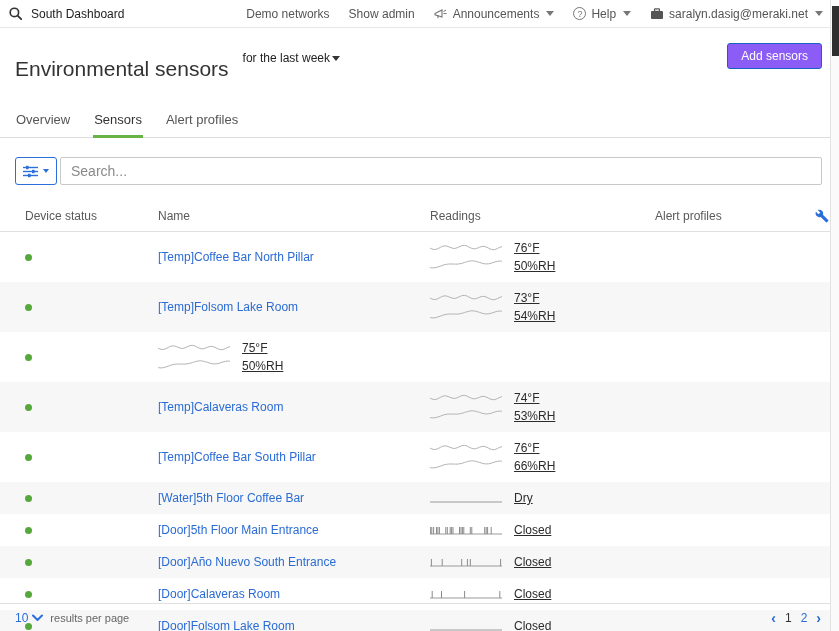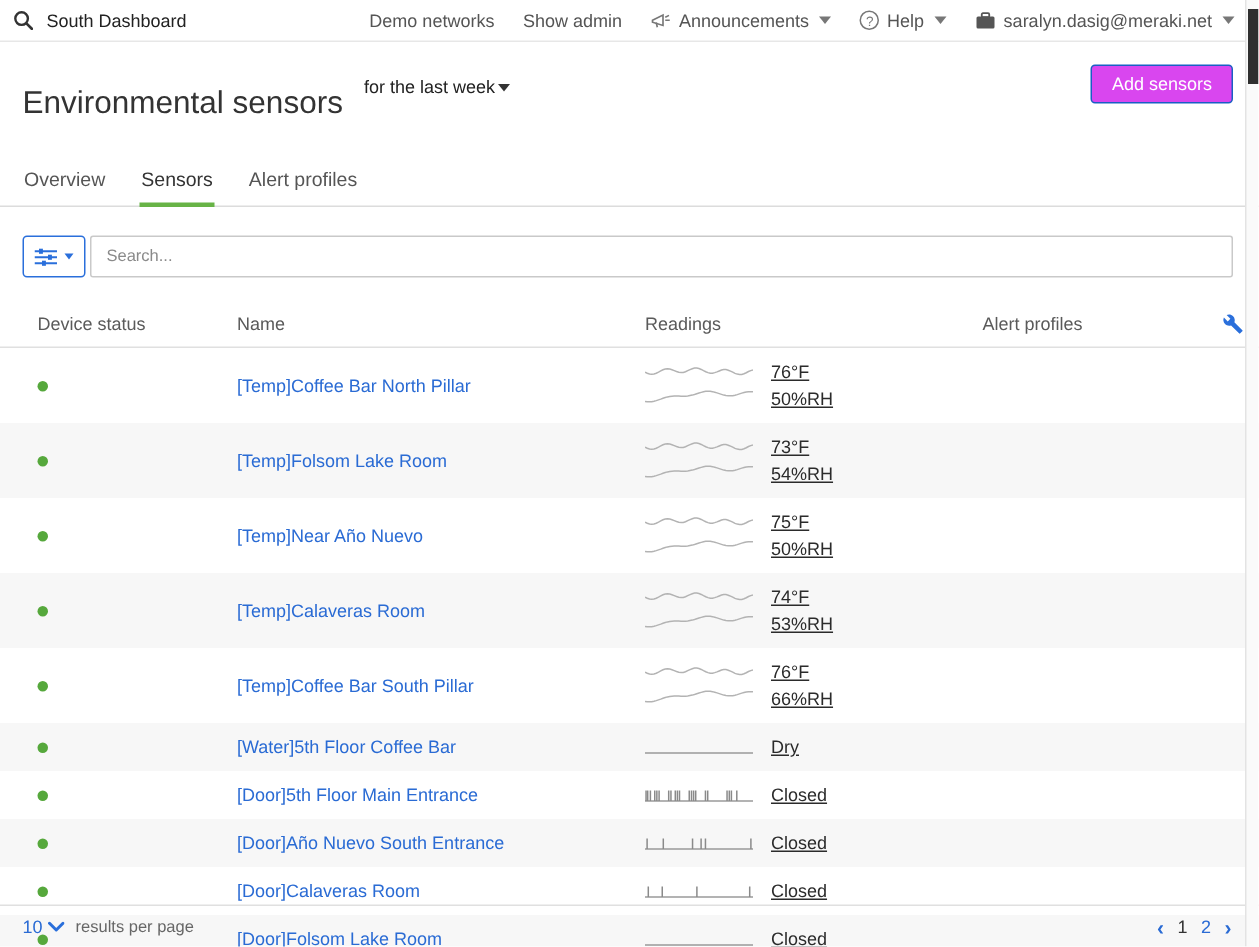--- a/index.html
+++ b/index.html
@@ -19,36 +19,36 @@
            border-right:4px solid transparent; border-top:5px solid #777; margin-left:2px; }
   .help-circle { width:13px; height:13px; border:1px solid #777; border-radius:50%;
                  display:inline-flex; align-items:center; justify-content:center;
                  font-size:9px; color:#777; }
   
   .page-header { display:flex; align-items:flex-start; padding:15px 17px 0 15px; }
   .page-title { font-size:21px; font-weight:400; color:#333; line-height:24px; }
   .timespan { display:flex; align-items:center; font-size:12px; color:#222; margin:8px 0 15px 14px;
               cursor:pointer; }
   .timespan .caret { border-top-color:#333; }
-  .add-btn { margin-left:auto; background:#d946ef; border:1px solid #1a5fc4; color:#fff;
+  .add-btn { margin-left:auto; background:#8b5cf6; border:1px solid #1a5fc4; color:#fff;
              font-size:12px; padding:5px 13px; border-radius:3px; cursor:pointer;
              font-family:"Liberation Sans", sans-serif; }
   
   .tabs { display:flex; gap:22px; padding:0 15px; margin-top:11px; border-bottom:1px solid #dcdcdc;
           font-size:13px; color:#555; }
   .tab { padding:6px 1px 8px; cursor:pointer; border-bottom:3px solid transparent; margin-bottom:-1px; }
   .tab.active { color:#333; border-bottom-color:#67b346; }
   
   .toolbar { display:flex; margin:19px 17px 0 15px; }
   .filter-btn { width:42px; height:28px; border:1px solid #2a6fdb; border-radius:3px; background:#fff;
                 display:flex; align-items:center; justify-content:center; gap:3px; cursor:pointer; }
   .filter-btn .caret { border-top-color:#2a6fdb; border-left-width:3px; border-right-width:3px;
                        border-top-width:4px; }
   .search-input { flex:1; height:28px; margin-left:3px; border:1px solid #c9c9c9; border-radius:2px;
-                  padding:0 10px; font-size:11px; color:#333;
+                  padding:0 10px; font-size:14px; color:#333;
                   font-family:"Liberation Sans", sans-serif; outline:none; }
   .search-input::placeholder { color:#8a8a8a; }
   
   .grid { display:grid; grid-template-columns:133px 272px 225px 160px 1fr; padding-left:25px; }
   .thead { height:32px; align-items:center; color:#5a5a5a; border-bottom:1px solid #e0e0e0;
            margin-top:15px; }
   .th { font-weight:400; }
   .th-tools { display:flex; justify-content:flex-end; padding-right:21px; }
   .row { align-items:center; }
   .row:nth-child(even) { background:#f7f7f7; }
@@ -203,21 +203,20 @@
             <polyline points="0.0,8.6 1.5,8.8 3.0,8.9 4.5,8.8 6.0,8.5 7.5,8.1 9.0,7.6 10.5,7.1 12.0,6.5 13.5,6.0 15.0,5.6 16.5,5.3 18.0,5.1 19.5,5.0 21.0,5.0 22.5,5.0 24.0,5.1 25.5,5.1 27.0,5.1 28.5,5.0 30.0,4.7 31.5,4.4 33.0,4.0 34.5,3.5 36.0,3.0 37.5,2.6 39.0,2.2 40.5,1.9 42.0,1.8 43.5,1.9 45.0,2.1 46.5,2.5 48.0,2.9 49.5,3.4 51.0,3.9 52.5,4.4 54.0,4.7 55.5,4.9 57.0,4.9 58.5,4.8 60.0,4.5 61.5,4.1 63.0,3.6 64.5,3.1 66.0,2.7 67.5,2.3 69.0,2.1 70.5,2.1 72.0,2.2" fill="none" stroke="#b3b3b3" stroke-width="1"></polyline>
           </svg>
           <span class="reading-value">54%RH</span>
         </div>
       </div>
       <div></div>
       <div></div>
     </div>
     <div class="grid row tall">
       <div><span class="dot" style="display: inline-block;"></span></div>
-      <div class="name"><a>[Temp]Near Año Nuevo</a></div>
       <div class="readings">
         <div class="reading-line">
           <svg class="spark" viewBox="0 0 72 14">
             <polyline points="0.0,7.1 1.5,7.8 3.0,8.3 4.5,8.5 6.0,8.3 7.5,7.8 9.0,7.1 10.5,6.3 12.0,5.5 13.5,5.0 15.0,4.9 16.5,5.0 18.0,5.5 19.5,6.1 21.0,6.7 22.5,7.2 24.0,7.4 25.5,7.3 27.0,6.8 28.5,6.1 30.0,5.4 31.5,4.8 33.0,4.4 34.5,4.4 36.0,4.7 37.5,5.3 39.0,6.1 40.5,6.8 42.0,7.4 43.5,7.8 45.0,7.8 46.5,7.4 48.0,6.9 49.5,6.3 51.0,5.7 52.5,5.4 54.0,5.4 55.5,5.8 57.0,6.4 58.5,7.1 60.0,7.9 61.5,8.4 63.0,8.7 64.5,8.6 66.0,8.2 67.5,7.5 69.0,6.7 70.5,6.1 72.0,5.6" fill="none" stroke="#b3b3b3" stroke-width="1"></polyline>
           </svg>
           <span class="reading-value">75°F</span>
         </div>
         <div class="reading-line">
           <svg class="spark" viewBox="0 0 72 14">
             <polyline points="0.0,8.6 1.5,8.8 3.0,8.9 4.5,8.8 6.0,8.5 7.5,8.1 9.0,7.6 10.5,7.1 12.0,6.5 13.5,6.0 15.0,5.6 16.5,5.3 18.0,5.1 19.5,5.0 21.0,5.0 22.5,5.0 24.0,5.1 25.5,5.1 27.0,5.1 28.5,5.0 30.0,4.7 31.5,4.4 33.0,4.0 34.5,3.5 36.0,3.0 37.5,2.6 39.0,2.2 40.5,1.9 42.0,1.8 43.5,1.9 45.0,2.1 46.5,2.5 48.0,2.9 49.5,3.4 51.0,3.9 52.5,4.4 54.0,4.7 55.5,4.9 57.0,4.9 58.5,4.8 60.0,4.5 61.5,4.1 63.0,3.6 64.5,3.1 66.0,2.7 67.5,2.3 69.0,2.1 70.5,2.1 72.0,2.2" fill="none" stroke="#b3b3b3" stroke-width="1"></polyline>

